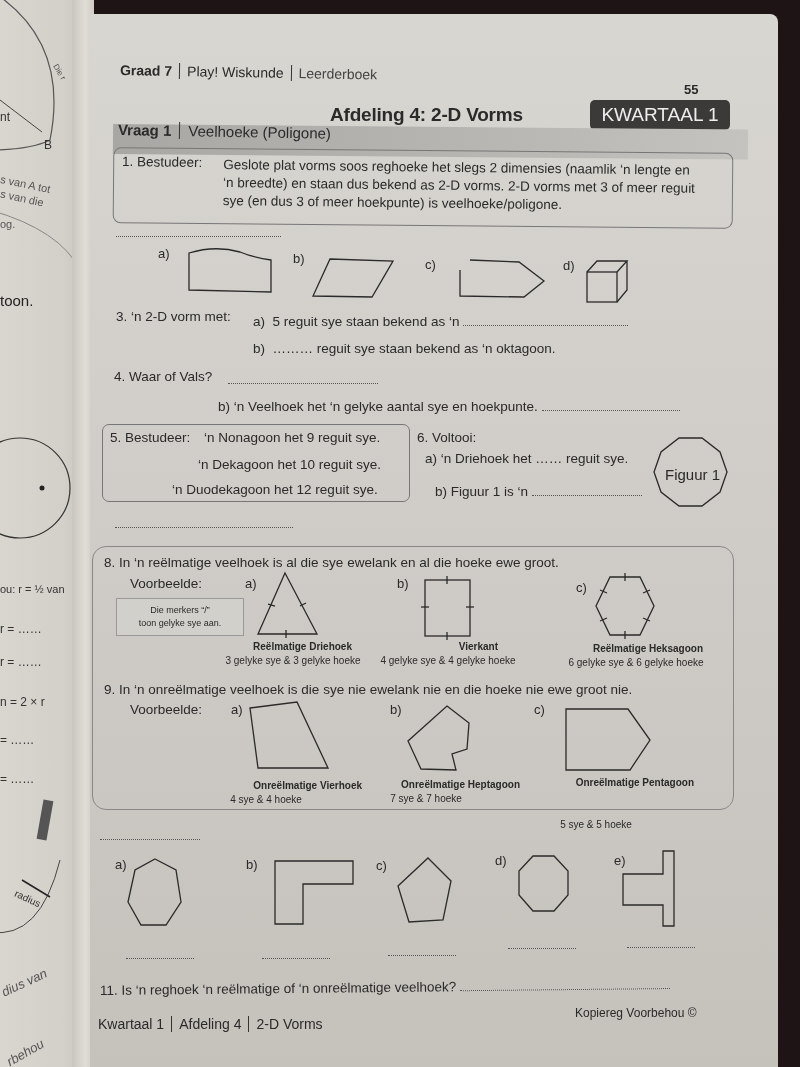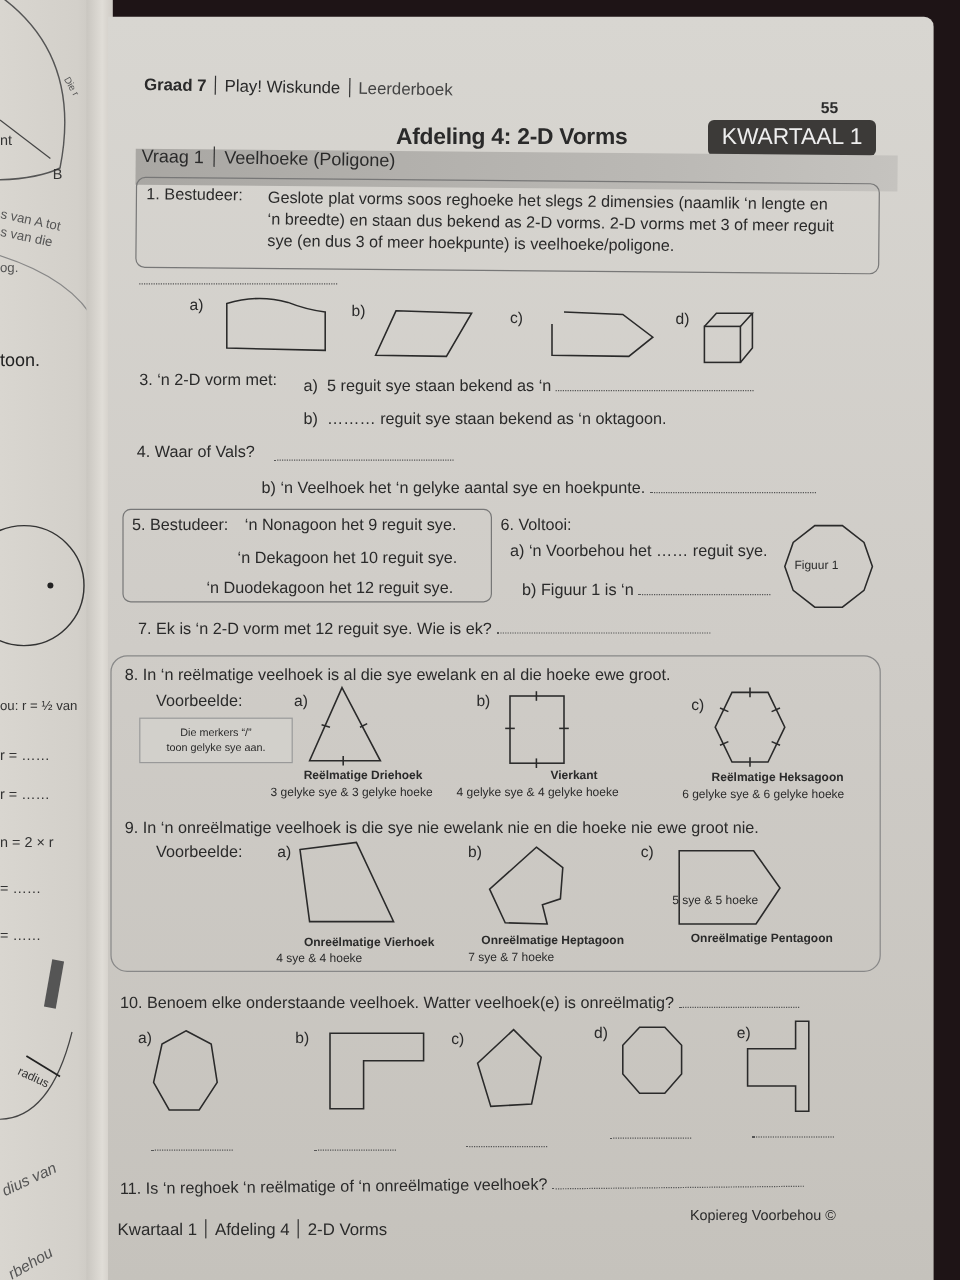--- a/index.html
+++ b/index.html
@@ -10,21 +10,21 @@
   .abs{position:absolute;}
   .hdr-series{left:120px;top:62px;font-size:14px;font-weight:bold;white-space:nowrap;transform:rotate(1deg);transform-origin:left;}
   .hdr-series .sep{display:inline-block;width:1px;height:16px;background:#333;margin:0 7px;vertical-align:-3px;}
   .hdr-series .thin{font-weight:normal;}
   .hdr-series .light{font-weight:normal;color:#444;}
   .pagenum{left:684px;top:82px;font-size:13px;font-weight:bold;}
   .section-title{left:330px;top:104px;font-size:19px;font-weight:bold;letter-spacing:-.2px;}
   .kwartaal{left:590px;top:100px;width:140px;height:30px;background:#3c3a38;color:#eee;border-radius:5px;font-size:19px;display:flex;align-items:center;justify-content:center;}
   .vraag-bar{left:113px;top:124px;width:635px;height:30px;background:linear-gradient(90deg,#a9a7a3,#bbb9b5 70%,#c5c3bf);transform:rotate(0.5deg);transform-origin:left;}
   .vraag-title{left:118px;top:121px;font-size:15px;white-space:nowrap;transform:rotate(1deg);transform-origin:left;}
-  .vraag-title b{font-weight:normal;}
+  .vraag-title b{font-weight:bold;}
   .vraag-title .sep{display:inline-block;width:1px;height:17px;background:#333;margin:0 8px;vertical-align:-3px;}
   .box1{left:113px;top:150px;width:618px;height:74px;border:1px solid #777;border-radius:8px;transform:rotate(0.5deg);}
   .txt{font-size:13.5px;white-space:nowrap;}
   .line{display:inline-block;border-bottom:1px dotted #555;height:10px;vertical-align:0;}
   .lbl{font-size:13px;}
   .box5{left:102px;top:424px;width:306px;height:76px;border:1px solid #777;border-radius:7px;}
   .box8{left:92px;top:546px;width:640px;height:262px;border:1px solid #888;border-radius:14px;}
   .notebox{left:116px;top:598px;width:126px;height:36px;border:1px solid #999;background:#d2d0cb;font-size:9px;text-align:center;line-height:13px;display:flex;flex-direction:column;justify-content:center;}
   .cap{font-size:10px;font-weight:bold;text-align:right;white-space:nowrap;}
   .sub{font-size:10px;text-align:center;white-space:nowrap;}
@@ -124,31 +124,31 @@
   <span>b)  ‘n Veelhoek het ‘n gelyke aantal sye en hoekpunte.</span> <span class="line" style="width:138px;"></span>
 </div>
 
 <div class="abs box5"></div>
 <div class="abs txt" style="left:110px;top:430px;">5. Bestudeer:</div>
 <div class="abs txt" style="left:204px;top:430px;">‘n Nonagoon het 9 reguit sye.</div>
 <div class="abs txt" style="left:198px;top:457px;">‘n Dekagoon het 10 reguit sye.</div>
 <div class="abs txt" style="left:172px;top:482px;">‘n Duodekagoon het 12 reguit sye.</div>
 
 <div class="abs txt" style="left:417px;top:430px;">6. Voltooi:</div>
-<div class="abs txt" style="left:425px;top:451px;">a) ‘n Voorbehou het …… reguit sye.</div>
+<div class="abs txt" style="left:425px;top:451px;">a) ‘n Driehoek het …… reguit sye.</div>
 <div class="abs txt" style="left:425px;top:484px;padding-left:10px;">
   <span>b) Figuur 1 is ‘n</span> <span class="line" style="width:110px;"></span>
 </div>
 <svg style="left:0;top:0" width="800" height="540">
   <polygon points="679,438 702,438 720,452 727,472 720,492 702,506 679,506 661,492 654,472 661,452" fill="none" stroke="#2a2a2a" stroke-width="1.3"></polygon>
 </svg>
-<div class="abs" style="left:662px;top:466px;width:58px;text-align:left;font-size:10px;">Figuur 1</div>
+<div class="abs" style="left:662px;top:466px;width:58px;text-align:right;font-size:15px;">Figuur 1</div>
 
 <div class="abs txt" style="left:115px;top:516px;">
-  <span>7.  Ek is ‘n 2-D vorm met 12 reguit sye. Wie is ek?</span> <span class="line" style="width:178px;"></span>
+   <span class="line" style="width:178px;"></span>
 </div>
 
 <div class="abs box8"></div>
 <div class="abs txt" style="left:104px;top:555px;">8.  In ‘n reëlmatige veelhoek is al die sye ewelank en al die hoeke ewe groot.</div>
 <div class="abs txt" style="left:130px;top:576px;">Voorbeelde:</div>
 <span class="abs lbl" style="left:245px;top:576px;">a)</span>
 <span class="abs lbl" style="left:397px;top:576px;">b)</span>
 <span class="abs lbl" style="left:576px;top:580px;">c)</span>
 <div class="abs notebox">
   <div>Die merkers “/”</div>
@@ -193,24 +193,24 @@
 <svg style="left:0;top:0" width="800" height="800">
   <polygon points="250,708 297,702 328,768 258,768" fill="none" stroke="#2a2a2a" stroke-width="1.3"></polygon>
   <polygon points="385,706 407,723 405,749 390,754 394,770 359,769 346,741" transform="translate(62,0)" fill="none" stroke="#2a2a2a" stroke-width="1.3"></polygon>
   <polygon points="566,709 628,709 650,740 630,770 566,770" fill="none" stroke="#2a2a2a" stroke-width="1.3"></polygon>
 </svg>
 <div class="abs cap" style="left:216px;top:780px;width:146px;">Onreëlmatige Vierhoek</div>
 <div class="abs sub" style="left:216px;top:794px;width:100px;">4 sye &amp; 4 hoeke</div>
 <div class="abs cap" style="left:374px;top:779px;width:146px;">Onreëlmatige Heptagoon</div>
 <div class="abs sub" style="left:376px;top:793px;width:100px;">7 sye &amp; 7 hoeke</div>
 <div class="abs cap" style="left:548px;top:777px;width:146px;">Onreëlmatige Pentagoon</div>
-<div class="abs sub" style="left:546px;top:745px;width:100px;">5 sye &amp; 5 hoeke</div>
+<div class="abs sub" style="left:546px;top:819px;width:100px;">5 sye &amp; 5 hoeke</div>
 
 <div class="abs txt" style="left:100px;top:828px;">
-  <span>10.  Benoem elke onderstaande veelhoek. Watter veelhoek(e) is onreëlmatig?</span> <span class="line" style="width:100px;"></span>
+   <span class="line" style="width:100px;"></span>
 </div>
 <span class="abs lbl" style="left:115px;top:857px;">a)</span>
 <span class="abs lbl" style="left:246px;top:857px;">b)</span>
 <span class="abs lbl" style="left:376px;top:858px;">c)</span>
 <span class="abs lbl" style="left:495px;top:853px;">d)</span>
 <span class="abs lbl" style="left:614px;top:853px;">e)</span>
 <svg style="left:0;top:0" width="800" height="960">
   <polygon points="155,859 176,870 181,902 166,925 141,925 128,902 135,870" fill="none" stroke="#2a2a2a" stroke-width="1.3"></polygon>
   <polygon points="275,861 353,861 353,884 303,884 303,924 275,924" fill="none" stroke="#2a2a2a" stroke-width="1.3"></polygon>
   <polygon points="428,858 451,881 443,920 409,922 398,886" fill="none" stroke="#2a2a2a" stroke-width="1.3"></polygon>

